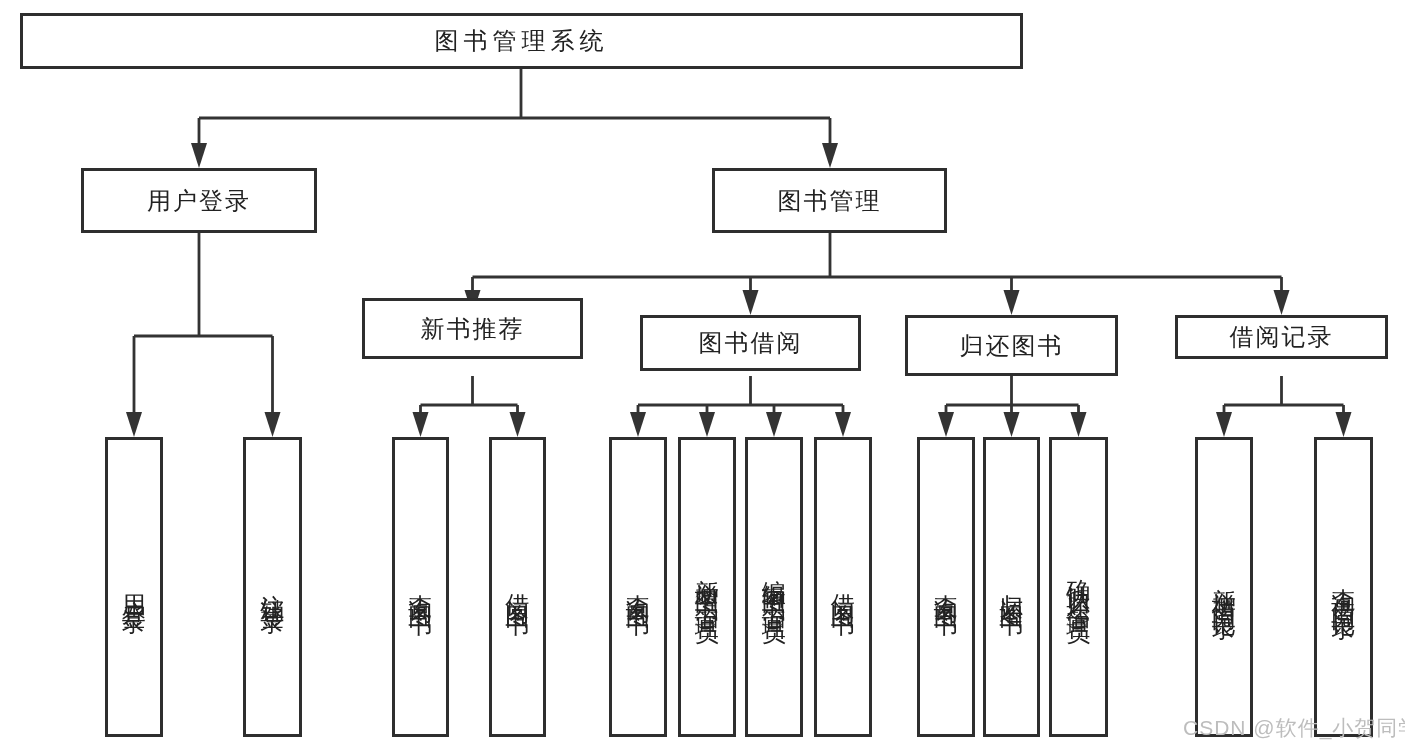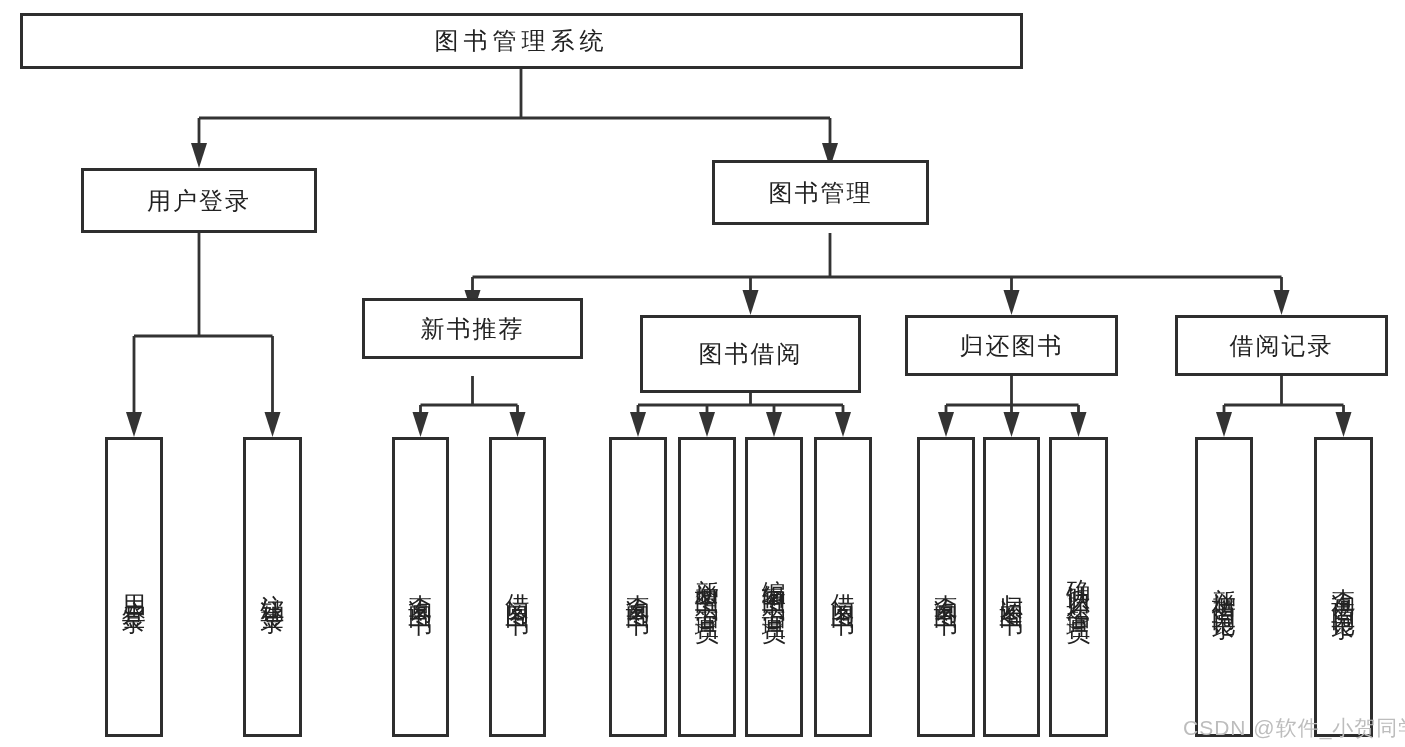--- a/index.html
+++ b/index.html
@@ -103,26 +103,26 @@
       <use href="#arrowhead" x="1011.5" y="437"></use>
       <use href="#arrowhead" x="1078.5" y="437"></use>
       <use href="#arrowhead" x="1224" y="437"></use>
       <use href="#arrowhead" x="1343.5" y="437"></use>
     </g>
   </svg>
 
   <div class="node hbox root" style="left:20px;top:13px;width:1003px;height:56px">图书管理系统</div>
 
   <div class="node hbox" style="left:81px;top:168px;width:236px;height:65px">用户登录</div>
-  <div class="node hbox" style="left:712px;top:160px;width:217px;height:65px">图书管理</div>
+  <div class="node hbox" style="left:712px;top:168px;width:235px;height:65px">图书管理</div>
 
   <div class="node hbox" style="left:362px;top:298px;width:221px;height:61px">新书推荐</div>
-  <div class="node hbox" style="left:640px;top:315px;width:221px;height:78px">图书借阅</div>
+  <div class="node hbox" style="left:640px;top:315px;width:221px;height:56px">图书借阅</div>
   <div class="node hbox" style="left:905px;top:315px;width:213px;height:61px">归还图书</div>
-  <div class="node hbox" style="left:1175px;top:315px;width:213px;height:61px">借阅记录</div>
+  <div class="node hbox" style="left:1175px;top:315px;width:213px;height:44px">借阅记录</div>
 
   <div class="node leaf" style="left:105px;width:58px">
     <span class="vtext">用户登录</span>
   </div>
   <div class="node leaf" style="left:243px;width:59px">
     <span class="vtext">注销登录</span>
   </div>
 
   <div class="node leaf" style="left:392px;width:57px">
     <span class="vtext">查询图书</span>

